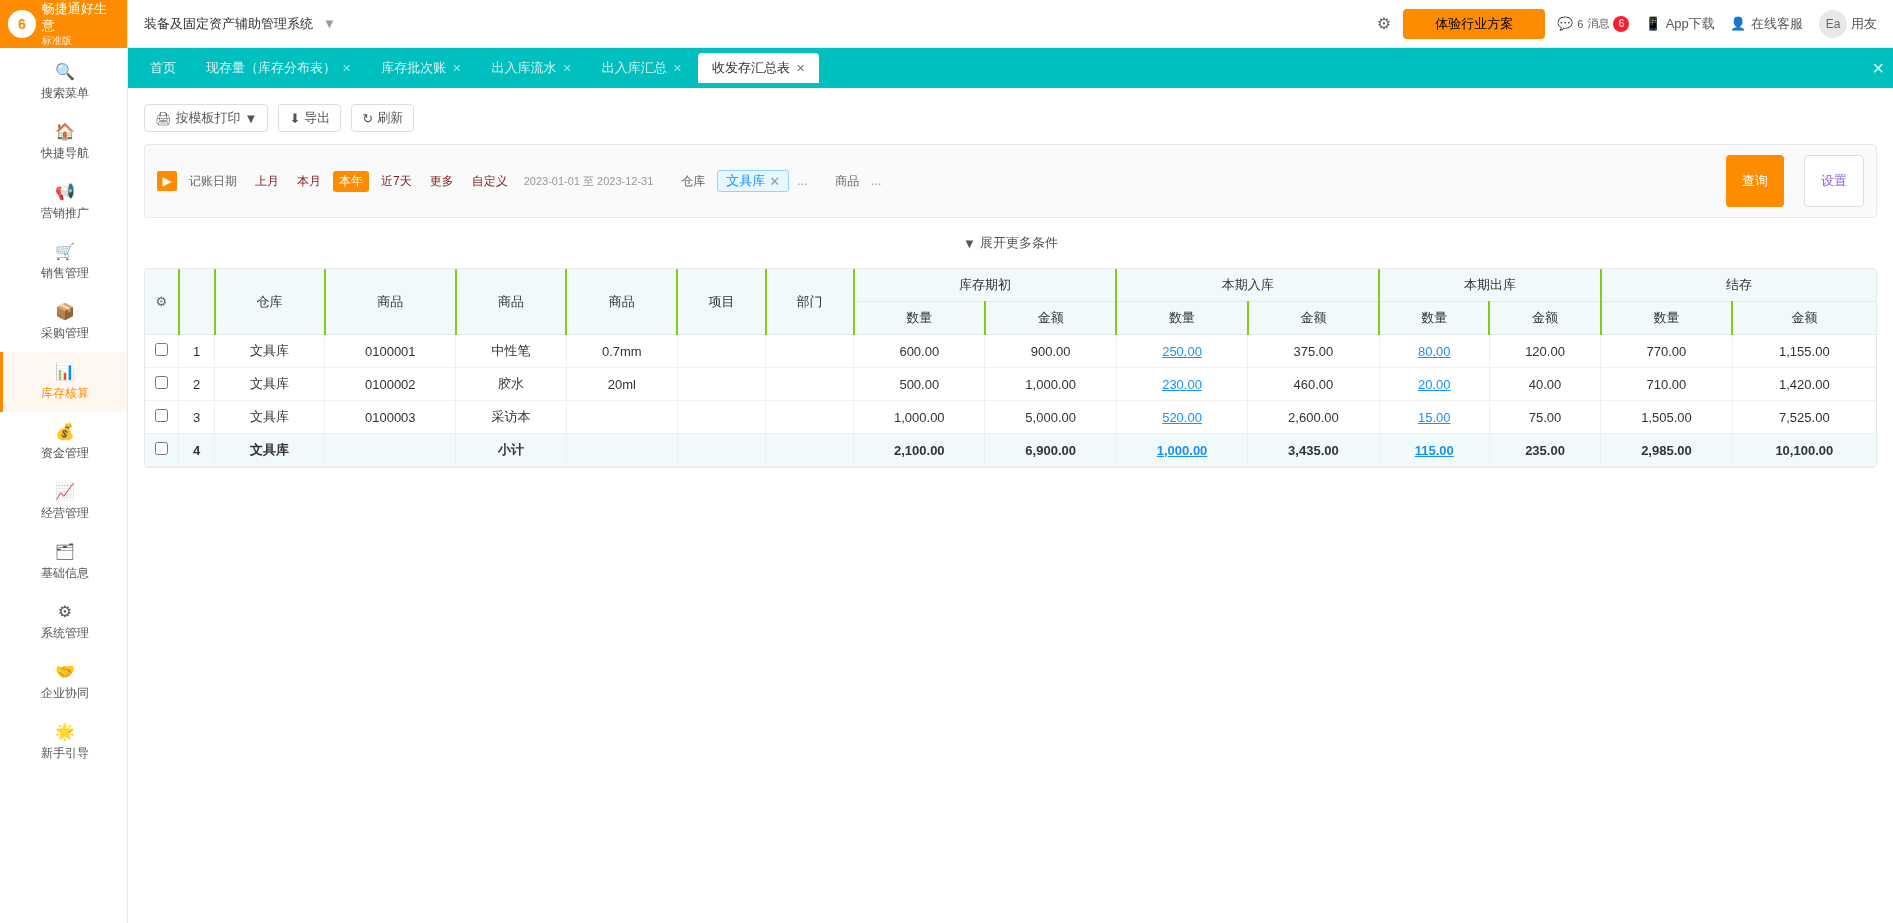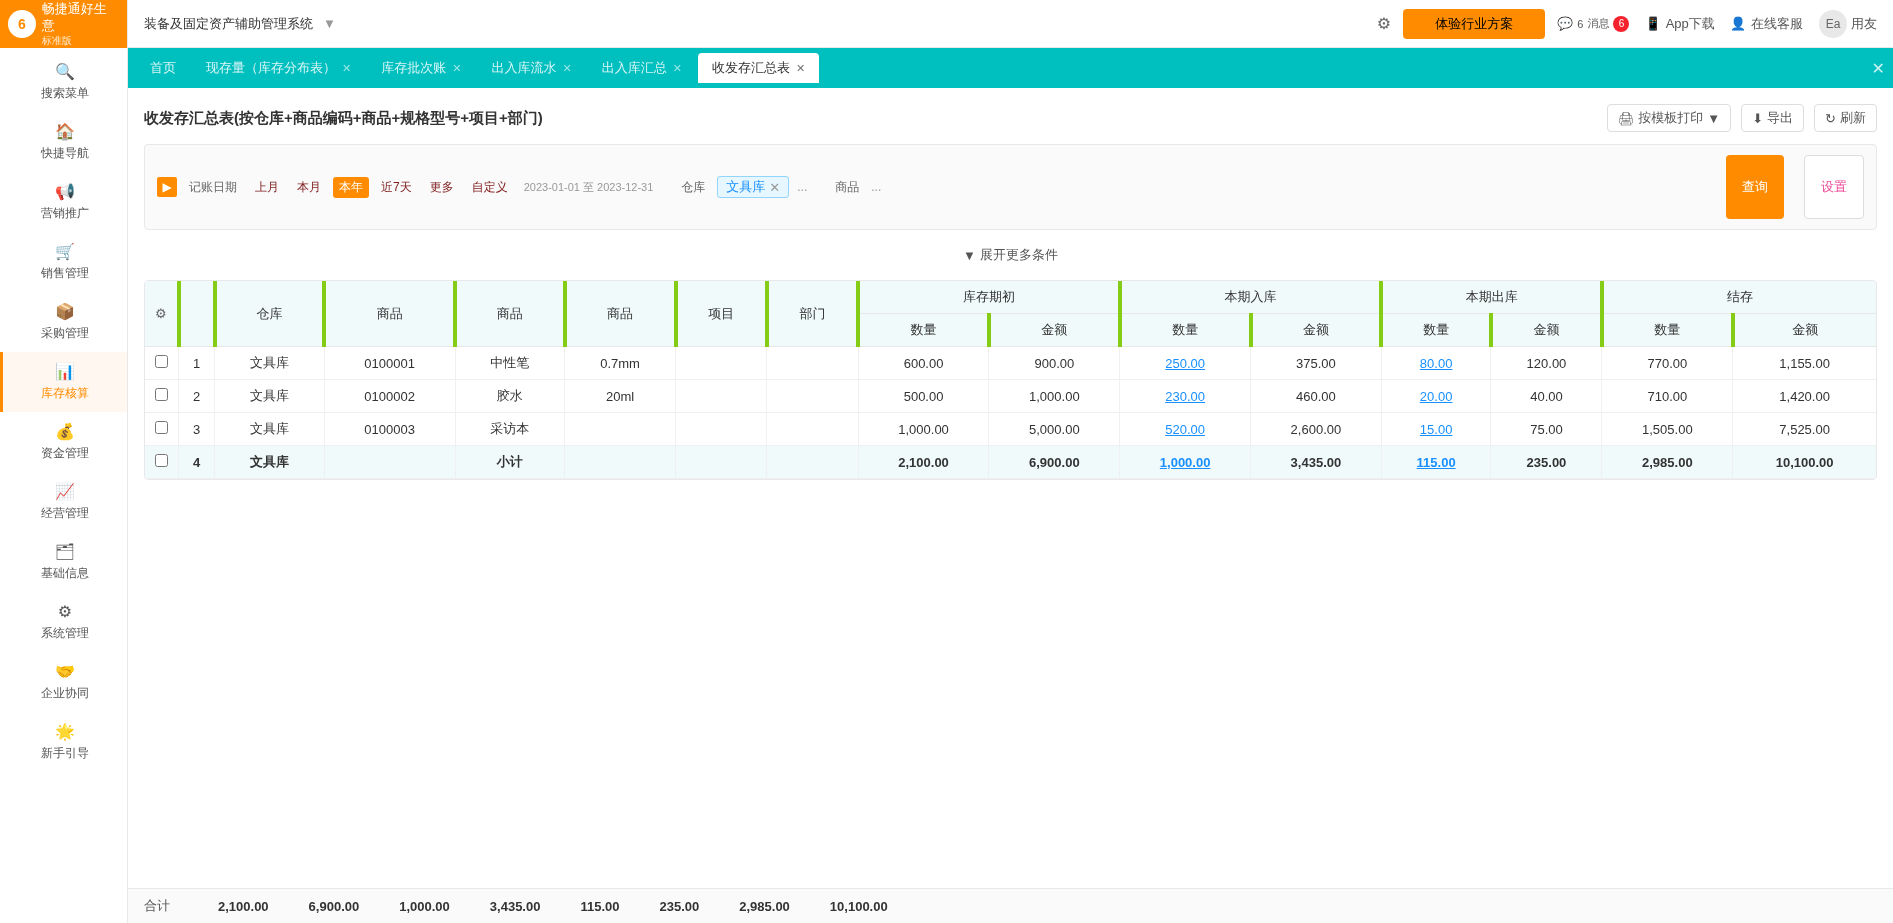--- a/index.html
+++ b/index.html
@@ -50,31 +50,31 @@
     .filter-date-btn.active { background: #ff8c00; color: #fff; border-radius: 3px; }
     .filter-date-range { color: #999; font-size: 11px; margin-left: 4px; }
     .filter-warehouse { display: flex; align-items: center; gap: 8px; }
     .filter-tag { background: #e6f7ff; border: 1px solid #91d5ff; border-radius: 3px; padding: 1px 8px; display: flex; align-items: center; gap: 4px; font-size: 12px; color: #1890ff; }
     .filter-tag-close { cursor: pointer; color: #999; }
     .filter-more { color: #999; cursor: pointer; font-size: 12px; }
     .filter-product { display: flex; align-items: center; gap: 8px; }
     .filter-product-more { color: #999; cursor: pointer; font-size: 12px; }
     .filter-actions { margin-left: auto; display: flex; gap: 20px; }
     .btn-query { background: #ff8c00; color: #fff; border: none; padding: 5px 16px; border-radius: 4px; cursor: pointer; font-size: 13px; }
-    .btn-settings { border: 1px solid #ddd; background: #fff; color: #ec4899; padding: 22px 16px; border-radius: 4px; cursor: pointer; font-size: 13px; }
+    .btn-settings { border: 1px solid #ddd; background: #fff; color: #8b5cf6; padding: 16px 16px; border-radius: 4px; cursor: pointer; font-size: 13px; }
     .expand-row { display: flex; align-items: center; justify-content: center; padding: 4px; color: #555; cursor: pointer; font-size: 12px; gap: 4px; }
 
     
     .toolbar { display: flex; justify-content: flex-end; gap: 10px; align-items: center; }
     .toolbar-btn { display: flex; align-items: center; gap: 4px; cursor: pointer; color: #555; font-size: 12px; border: 1px solid #ddd; padding: 4px 10px; border-radius: 4px; background: #fff; }
 
     
     .table-wrap { border: 1px solid #e8e8e8; border-radius: 4px; overflow: auto; }
     table { width: 100%; border-collapse: collapse; font-size: 12px; }
-    thead tr th { background: #f0fafa; border-bottom: 1px solid #e8e8e8; border-right: 4px solid #84cc16; padding: 7px 10px; text-align: center; color: #333; font-weight: 500; white-space: nowrap; }
+    thead tr th { background: #f0fafa; border-bottom: 1px solid #e8e8e8; border-right: 2px solid #84cc16; padding: 7px 10px; text-align: center; color: #333; font-weight: 500; white-space: nowrap; }
     thead tr th:last-child { border-right: none; }
     tbody tr td { border-bottom: 1px solid #f0f0f0; border-right: 1px solid #f0f0f0; padding: 7px 10px; text-align: center; color: #333; white-space: nowrap; }
     tbody tr td:last-child { border-right: none; }
     tbody tr.subtotal { background: #f0fafa; font-weight: bold; }
     .link-cell { color: #1890ff; text-decoration: underline; cursor: pointer; }
     .th-group { border-bottom: 1px solid #e8e8e8; }
     .settings-icon { cursor: pointer; color: #666; }
 
     
     .bottom-bar { background: #fafafa; border-top: 1px solid #e8e8e8; padding: 8px 16px; display: flex; align-items: center; gap: 40px; font-size: 12px; font-weight: bold; color: #333; flex-shrink: 0; }
@@ -197,21 +197,20 @@
     <div class="tab active">
       <span>收发存汇总表</span>
       <span class="tab-close" style="color:#333;">✕</span>
     </div>
     <span class="tab-bar-close">✕</span>
   </div>
 
   <div class="content">
 
     <div style="display:flex;align-items:center;justify-content:space-between;">
-      <div class="page-title">收发存汇总表(按仓库+商品编码+商品+规格型号+项目+部门)</div>
       <div class="toolbar">
         <div class="toolbar-btn">
           <span>🖨</span>
           <span>按模板打印</span>
           <span>▼</span>
         </div>
         <div class="toolbar-btn">
           <span>⬇</span>
           <span>导出</span>
         </div>
@@ -362,24 +361,13 @@
     <td><span class="link-cell">115.00</span></td>
     <td>235.00</td>
     <td>2,985.00</td>
     <td>10,100.00</td>
   </tr>
           </tbody>
       </table>
     </div>
   </div>
 
-  <div class="bottom-bar">
-    <span class="bottom-label">合计</span>
-    <span>2,100.00</span>
-    <span>6,900.00</span>
-    <span>1,000.00</span>
-    <span>3,435.00</span>
-    <span>115.00</span>
-    <span>235.00</span>
-    <span>2,985.00</span>
-    <span>10,100.00</span>
-  </div>
 </div>
 
 </body></html>

